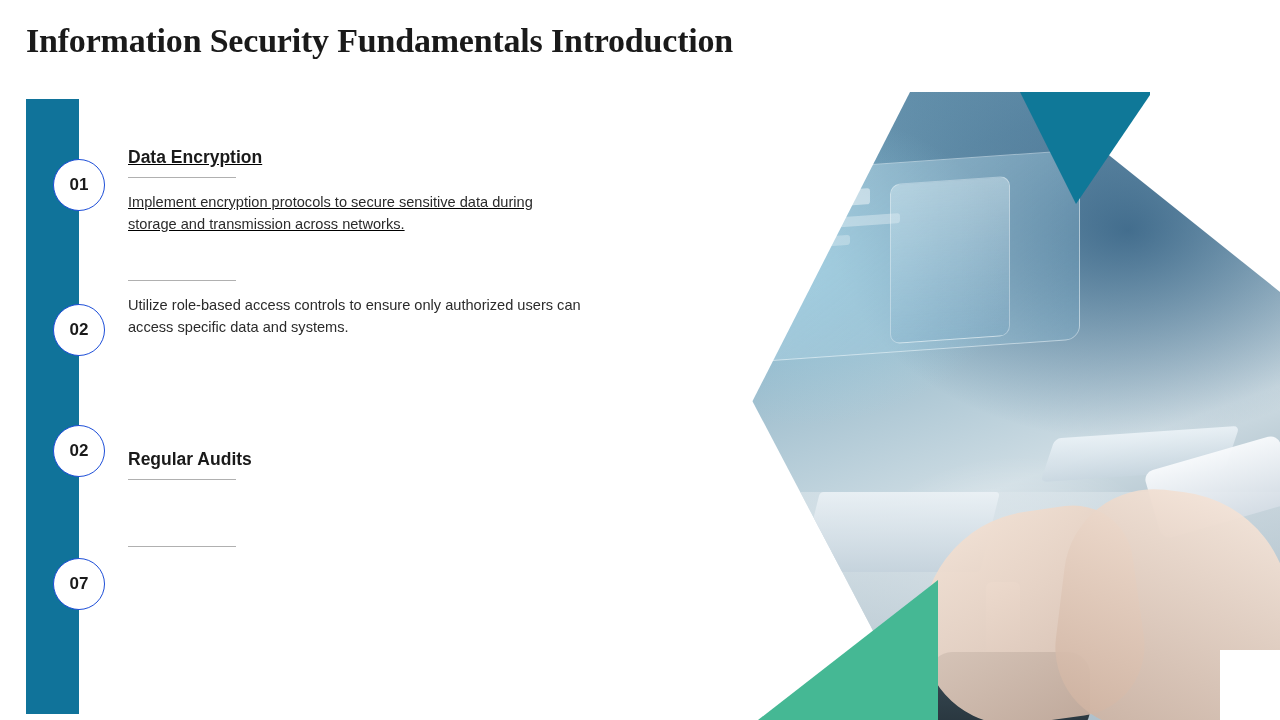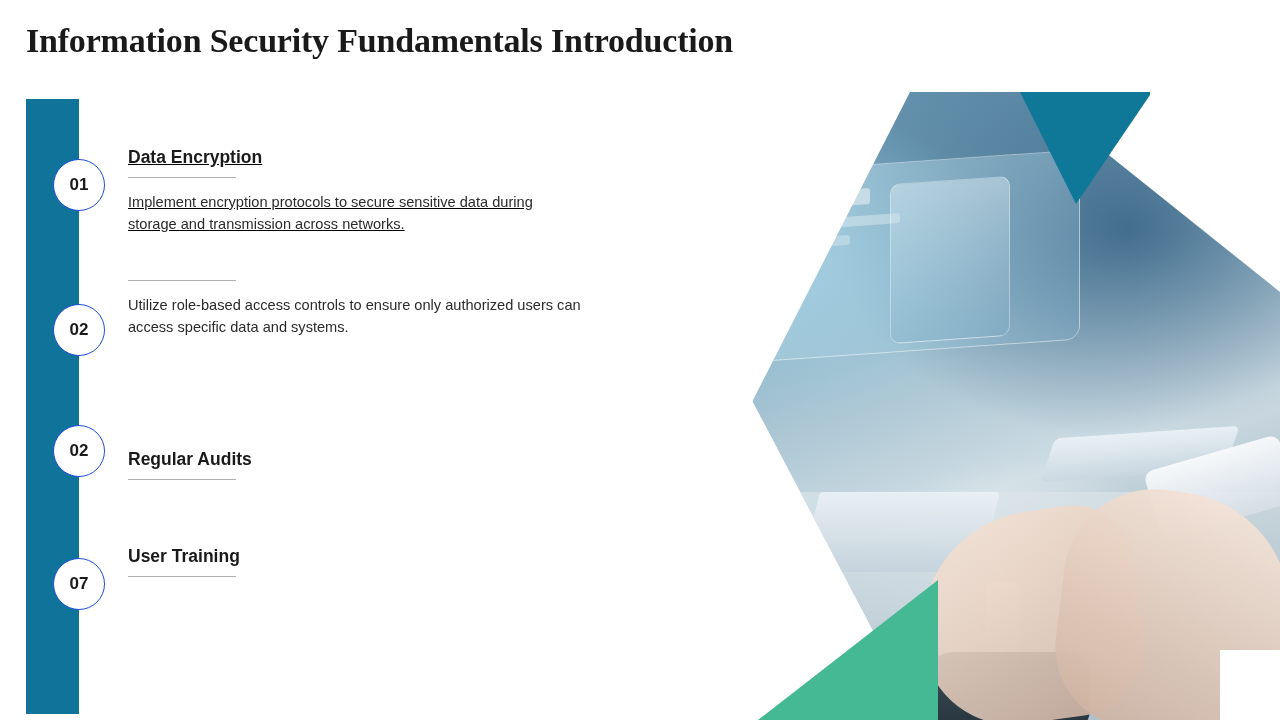--- a/index.html
+++ b/index.html
@@ -263,21 +263,20 @@
       <div class="badge" style="top:60px;">02</div>
       <div class="item-body" style="top:48px;margin-top:36px;">
         <div class="item-heading">Regular Audits</div>
         <div class="rule"></div>
       </div>
     </div>
 
     <div class="item" style="top:399px;">
       <div class="badge" style="top:60px;">07</div>
       <div class="item-body" style="top:48px;">
-        <div class="item-heading">User Training</div>
         <div class="rule"></div>
       </div>
     </div>
 
   </div>
 
   <div class="art">
     <div class="photo">
       <div class="photo-shape desk"></div>
       <div class="photo-shape screen-main"></div>

